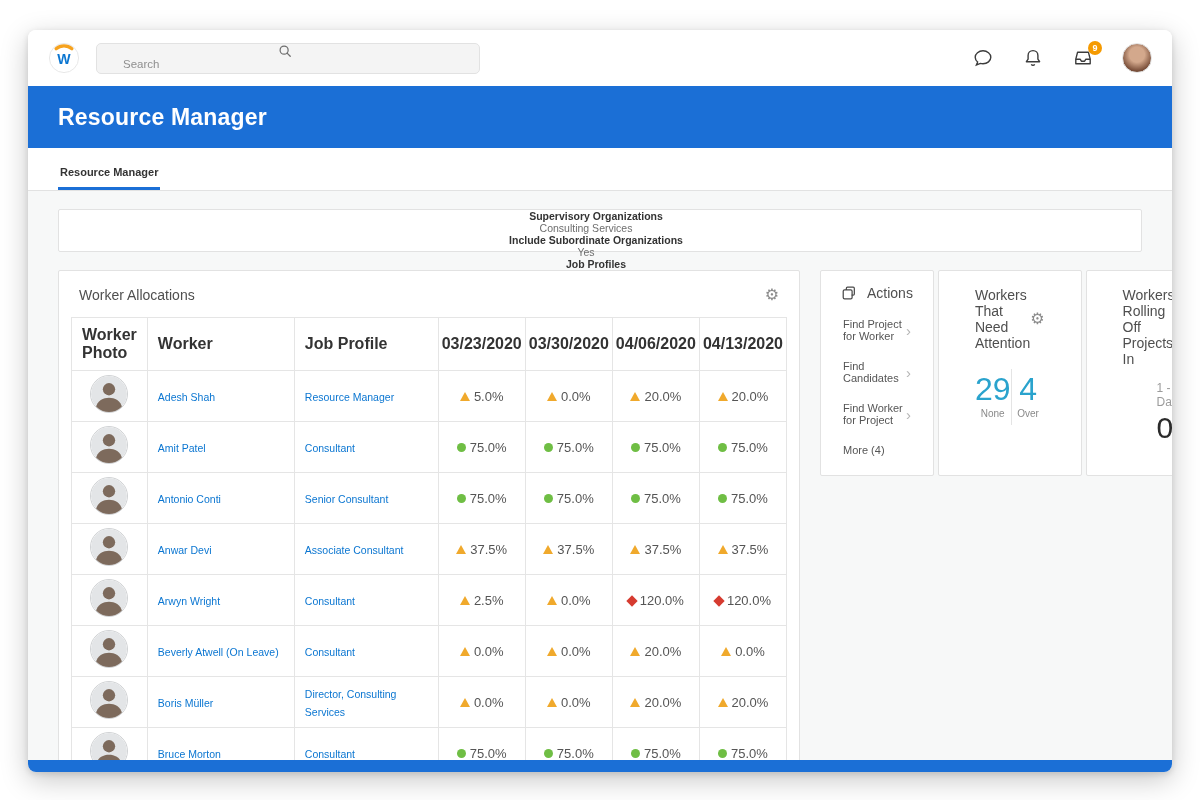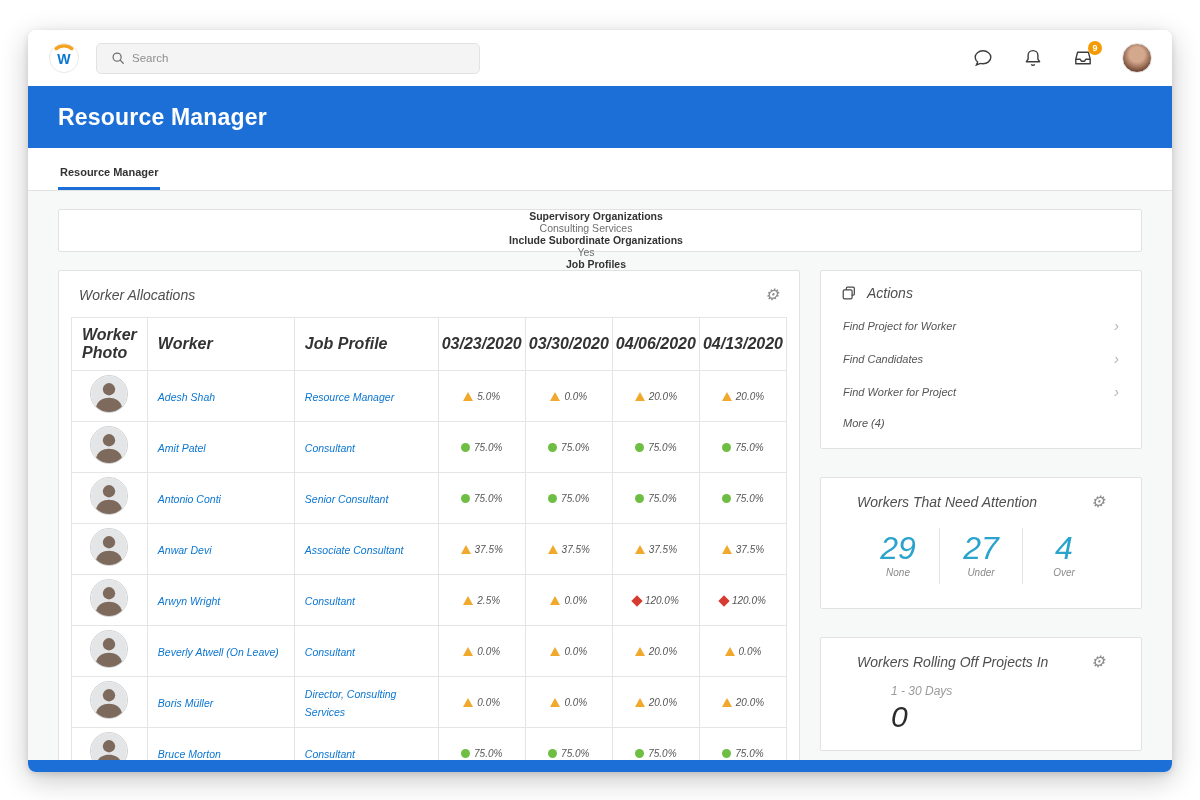--- a/index.html
+++ b/index.html
@@ -9,21 +9,21 @@
   *{box-sizing:border-box;margin:0;padding:0;}
   html,body{width:1200px;height:800px;background:#fff;overflow:hidden;
     font-family:"Liberation Sans", sans-serif;}
   .window{position:absolute;left:28px;top:30px;width:1144px;height:742px;
     background:#fff;border-radius:8px;overflow:hidden;
     box-shadow:0 8px 28px rgba(0,0,0,.22), 0 2px 6px rgba(0,0,0,.12);}
   
   .topbar{height:56px;display:flex;align-items:center;padding:0 20px;background:#fff;}
   .logo{width:32px;height:32px;flex:0 0 auto;cursor:pointer;}
   .searchbox{margin-left:16px;width:384px;height:31px;background:#f4f4f4;
-    border:1px solid #e2e2e2;border-radius:5px;display:flex;align-items:center;padding:0 14px;}
+    border:1px solid #e2e2e2;border-radius:5px;display:flex;align-items:center;padding:0 26px;flex-direction:column;}
   .searchbox input{border:none;background:transparent;outline:none;font-size:11.5px;
     color:#555;width:100%;font-family:"Liberation Sans",sans-serif;}
   .searchbox input::placeholder{color:#8f8f8f;}
   .top-icons{margin-left:auto;display:flex;align-items:center;gap:28px;}
   .top-icon{position:relative;width:22px;height:22px;display:flex;align-items:center;
     justify-content:center;cursor:pointer;}
   .badge{position:absolute;top:-6px;right:-8px;min-width:14px;height:14px;border-radius:8px;
     background:var(--badge);color:#fff;font-size:9px;font-weight:bold;display:flex;
     align-items:center;justify-content:center;padding:0 3px;}
   .user-avatar{width:30px;height:30px;border-radius:50%;
@@ -38,21 +38,21 @@
     font-size:11px;font-weight:bold;color:#333;cursor:pointer;}
   
   .content{background:#f7f8f8;height:100%;padding:18px 30px 0;}
   .filterbar{background:#fff;border:1px solid #e2e2e2;border-radius:2px;height:43px;
     display:flex;align-items:center;padding:0 14px;flex-direction:column;}
   .f-label{font-size:10.5px;font-weight:bold;color:#333;margin-right:8px;white-space:nowrap;}
   .f-value{font-size:10.5px;color:#6e6e6e;margin-right:28px;white-space:nowrap;}
   .edit-btn{margin-left:auto;width:30px;height:24px;background:#e9ebec;border:1px solid #d6d8d9;
     border-radius:3px;display:flex;align-items:center;justify-content:center;cursor:pointer;
     font-size:12px;color:#6e6e6e;}
-  .main{display:flex;gap:20px;margin-top:18px;align-items:flex-start;font-style:italic;}
+  .main{display:flex;gap:20px;margin-top:18px;align-items:flex-start;}
   .card{background:#fff;border:1px solid #e2e2e2;border-radius:2px;}
   
   .alloc-card{flex:1;padding:14px 12px 0;min-height:530px;}
   .card-title-row{display:flex;align-items:center;justify-content:space-between;padding:2px 8px 14px;}
   .card-title{font-size:14px;color:#4f4f4f;}
   .gear{font-size:16px;color:#8c8c8c;cursor:pointer;line-height:1;}
   table{width:100%;border-collapse:collapse;}
   th,td{border:1px solid #e5e5e5;}
   th{font-size:16px;font-weight:bold;color:#333;text-align:left;padding:8px 10px;
     vertical-align:middle;background:#fff;height:45px;}
@@ -64,23 +64,23 @@
   .cell-photo{text-align:center;padding:4px;}
   .avatar{display:inline-block;width:38px;height:38px;border-radius:50%;overflow:hidden;
     border:1px solid #d0d2d4;}
   .link{font-size:10.5px;color:var(--link);text-decoration:none;cursor:pointer;}
   .cell-alloc{text-align:center;white-space:nowrap;padding:4px 3px;}
   .ic{display:inline-block;vertical-align:middle;margin-right:4px;}
   .ic-warn{width:0;height:0;border-left:5px solid transparent;border-right:5px solid transparent;
     border-bottom:9px solid var(--warn);}
   .ic-ok{width:9px;height:9px;border-radius:50%;background:var(--ok);}
   .ic-over{width:8px;height:8px;background:var(--over);transform:rotate(45deg);}
-  .alloc-val{font-size:10px;color:#555;vertical-align:middle;}
-  
-  .rightcol{width:322px;flex:0 0 322px;display:flex;flex-direction:column;gap:28px;}
+  .alloc-val{font-size:13px;color:#555;vertical-align:middle;}
+  
+  .rightcol{width:322px;flex:0 0 322px;display:flex;flex-direction:row;gap:4px;}
   .actions-card{padding:14px 20px 10px;}
   .actions-head{display:flex;align-items:center;gap:10px;padding-bottom:8px;}
   .actions-title{font-size:14px;color:#4f4f4f;}
   .action-item{display:flex;align-items:center;justify-content:space-between;
     padding:9px 0 9px 2px;font-size:11px;color:#555;cursor:pointer;}
   .chev{font-size:15px;color:#b5b5b5;line-height:1;margin-right:2px;}
   .attention-card,.rolling-card{padding:16px 36px;}
   .stats{display:flex;margin-top:18px;margin-bottom:8px;}
   .stat{flex:1;text-align:center;padding:2px 0 6px;}
   .stat + .stat{border-left:1px solid #e4e4e4;}
@@ -317,24 +317,20 @@
           <div class="card-title-row" style="padding:0;">
             <span class="card-title">Workers That Need Attention</span>
             <span class="gear">⚙</span>
           </div>
           <div class="stats">
             <div class="stat">
               <div class="stat-num">29</div>
               <div class="stat-label">None</div>
             </div>
             <div class="stat">
-              <div class="stat-num">27</div>
-              <div class="stat-label">Under</div>
-            </div>
-            <div class="stat">
               <div class="stat-num">4</div>
               <div class="stat-label">Over</div>
             </div>
           </div>
         </div>
 
         <div class="card rolling-card">
           <div class="card-title-row" style="padding:0;">
             <span class="card-title">Workers Rolling Off Projects In</span>
             <span class="gear">⚙</span>

